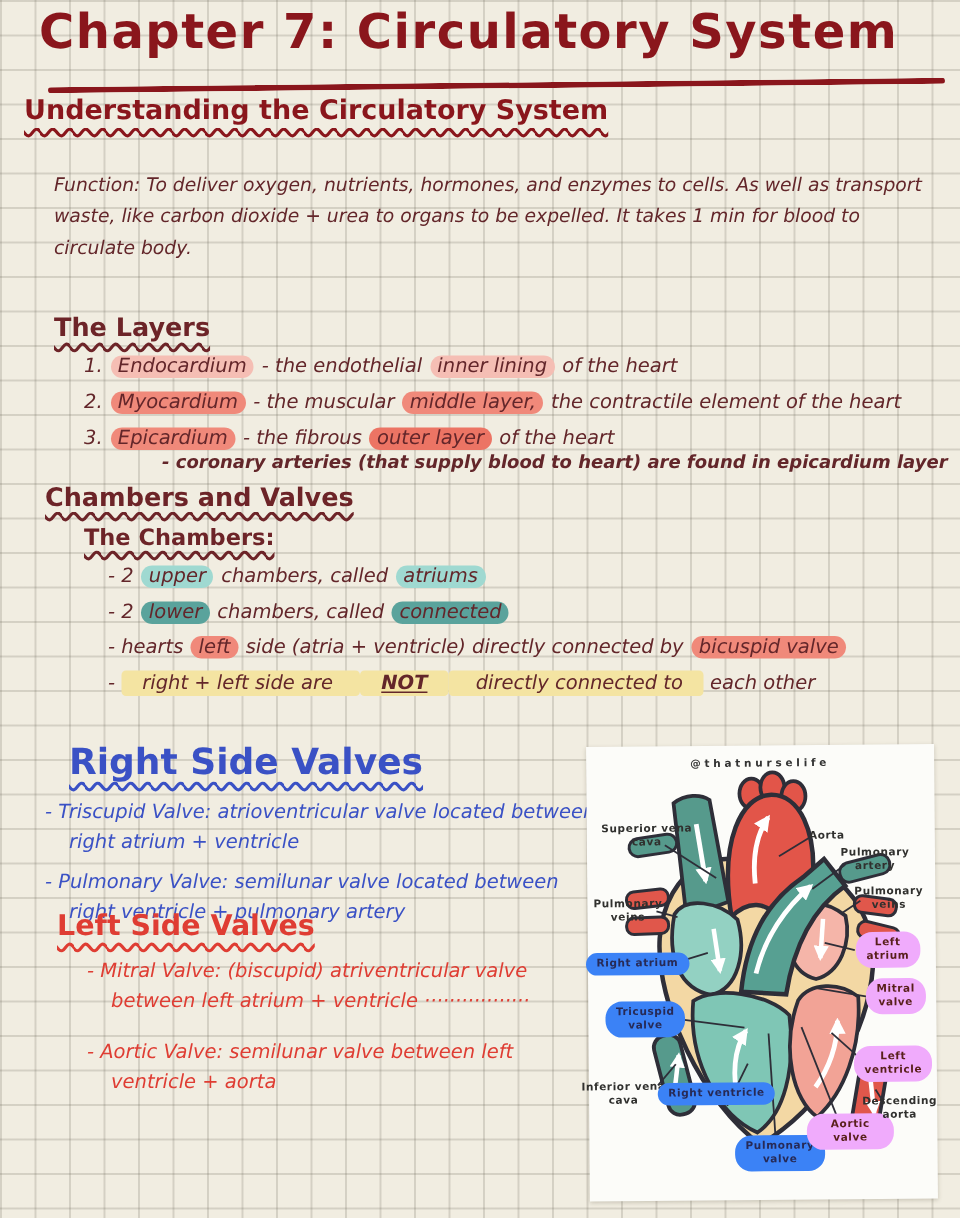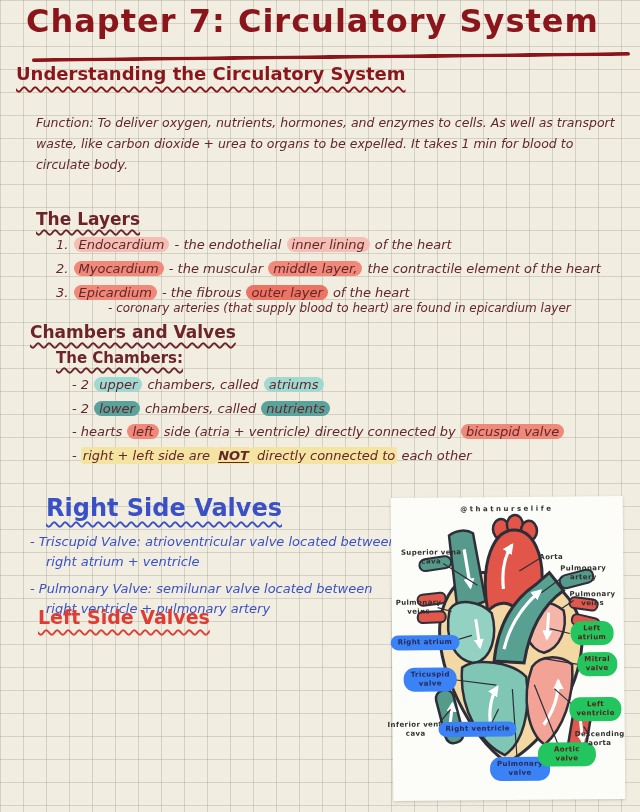--- a/index.html
+++ b/index.html
@@ -19,32 +19,32 @@
   #subtitle{left:16px;top:63px;font-size:18px;font-weight:bold;color:#8a161c;
     text-decoration:underline wavy;text-decoration-thickness:2px;text-underline-offset:6px;white-space:nowrap;}
   #function{left:36px;top:112px;width:586px;font-size:12.5px;line-height:21px;font-style:italic;}
   #the-heart{left:4px;top:176px;font-size:23px;font-weight:bold;color:#8a161c;
     text-decoration:underline wavy;text-decoration-thickness:3px;text-underline-offset:4px;}
   .red-sub{font-size:17px;font-weight:bold;color:#6d2428;
     text-decoration:underline wavy;text-decoration-thickness:1.5px;text-underline-offset:4px;white-space:nowrap;}
   #the-layers{left:36px;top:209px;}
   #layers-list{left:56px;top:233px;width:566px;font-size:13px;line-height:23px;font-style:italic;}
   #layers-list .row{margin-bottom:1px;}
-  #layers-note{left:108px;top:301px;font-size:12px;font-style:italic;}
+  #layers-note{left:108px;top:301px;font-size:12px;font-style:italic;font-weight:bold;}
   #chambers-heading{left:30px;top:322px;}
   #chambers-sub{left:56px;top:349px;font-size:15px;}
   #chamber-bullets{left:72px;top:373px;width:545px;font-size:13px;line-height:23.5px;font-style:italic;}
   .hl{border-radius:9px;padding:0 5px;margin:0 1px;box-decoration-break:clone;}
   .hl-pinkLight{background:#f5beb4;}
   .hl-salmon{background:#f0897a;}
   .hl-salmonDark{background:#ec7464;}
   .hl-tealLight{background:#9fd9d1;}
   .hl-tealDark{background:#5aa39c;}
   .hl-purple{background:#939edb;}
-  .hl-yellow{background:#f4e4a2;border-radius:3px;padding:1px 2px;margin:0;}
+  .hl-yellow{background:#f4e4a2;border-radius:3px;padding:1px 14px;margin:0;}
   .u{text-decoration:underline;text-underline-offset:2px;font-weight:bold;}
   #right-valves{left:46px;top:494px;width:352px;}
   #right-valves .vh{font-size:24px;font-weight:bold;color:#3a51c5;
     text-decoration:underline wavy;text-decoration-thickness:2px;text-underline-offset:5px;}
   .v-items{margin-top:10px;font-size:13px;line-height:20px;font-style:italic;}
   .rv-item{color:#3a51c5;text-indent:-16px;margin-bottom:7px;}
   #left-valves{left:38px;top:606px;width:356px;}
   #left-valves .vh{font-size:19px;font-weight:bold;color:#df3d33;
     text-decoration:underline wavy;text-decoration-thickness:2px;text-underline-offset:5px;}
   .lv-item{color:#df3d33;padding-left:36px;text-indent:-16px;margin-bottom:7px;}
@@ -52,21 +52,21 @@
   
   #diagram-card{left:392px;top:497px;width:232px;height:303px;background:#fcfcf9;
     box-shadow:0 1px 3px rgba(80,70,50,0.25);transform:rotate(-0.5deg);z-index:5;}
   #dc-watermark{position:absolute;left:50%;top:8px;transform:translateX(-50%);
     font-size:7px;font-weight:bold;letter-spacing:2.5px;color:#333;white-space:nowrap;}
   .heart-svg{position:absolute;left:0;top:0;}
   .dlabel{position:absolute;transform:translate(-50%,-50%);font-size:7px;line-height:1.3;
     text-align:center;color:#30302e;font-weight:bold;letter-spacing:0.4px;white-space:pre-line;}
   .pill{padding:3px 7px;border-radius:11px;}
   .pill.purple{background:#3b82f6;color:#272a56;}
-  .pill.red{background:#22c55e;color:#581f1a;}
+  .pill.red{background:#f0abfc;color:#581f1a;}
 </style>
 </head>
 <body>
 
 <div class="page">
 
   <div id="title" class="sec">Chapter 7: Circulatory System</div>
   <div id="title-underline" class="sec"></div>
   <div id="subtitle" class="sec">Understanding the Circulatory System</div>
 
@@ -79,35 +79,39 @@
     <div class="row"><span>2. </span><span class="hl hl-salmon">Myocardium</span><span> - the muscular </span><span class="hl hl-salmon">middle layer,</span><span> the contractile element of the heart</span></div>
     <div class="row"><span>3. </span><span class="hl hl-salmon">Epicardium</span><span> - the fibrous </span><span class="hl hl-salmonDark">outer layer</span><span> of the heart</span></div>
   </div>
   <div id="layers-note" class="sec ink">- coronary arteries (that supply blood to heart) are found in epicardium layer</div>
 
   <div id="chambers-heading" class="sec red-sub">Chambers and Valves</div>
   <div id="chambers-sub" class="sec red-sub">The Chambers:</div>
 
   <div id="chamber-bullets" class="sec ink">
     <div class="row"><span>- 2 </span><span class="hl hl-tealLight">upper</span><span> chambers, called </span><span class="hl hl-tealLight">atriums</span></div>
-    <div class="row"><span>- 2 </span><span class="hl hl-tealDark">lower</span><span> chambers, called </span><span class="hl hl-tealDark">nutrients</span></div>
+    <div class="row"><span>- 2 </span><span class="hl hl-tealDark">lower</span><span> chambers, called </span><span class="hl hl-tealDark">connected</span></div>
     <div class="row"><span>- hearts </span><span class="hl hl-salmon">left</span><span> side (atria + ventricle) directly connected by </span><span class="hl hl-salmon">bicuspid valve</span></div>
     <div class="row"><span>- </span><span class="hl hl-yellow">right + left side are </span><span class="hl hl-yellow u">NOT</span><span class="hl hl-yellow"> directly connected to</span><span> each other</span></div>
   </div>
 
   <div id="right-valves" class="sec">
     <div class="vh">Right Side Valves</div>
     <div class="v-items">
       <div class="rv-item">- Triscupid Valve:  atrioventricular valve located between right atrium + ventricle</div>
       <div class="rv-item">- Pulmonary Valve:  semilunar valve located between right ventricle + pulmonary artery</div>
     </div>
   </div>
 
   <div id="left-valves" class="sec">
     <div class="vh">Left Side Valves</div>
+    <div class="v-items">
+      <div class="lv-item">- Mitral Valve: (biscupid) atriventricular valve between left atrium + ventricle ·················</div>
+      <div class="lv-item gap">- Aortic Valve: semilunar valve between left ventricle + aorta</div>
+    </div>
   </div>
 
   <div id="diagram-card" class="sec">
     <svg class="heart-svg" viewBox="0 0 232 302" width="232" height="302">
       <defs>
         <marker id="arr" viewBox="0 0 10 10" refX="8" refY="5" markerWidth="3.4" markerHeight="3.4" orient="auto-start-reverse">
           <path d="M0,0 L10,5 L0,10 z" fill="#ffffff"></path>
         </marker>
       </defs>
 

